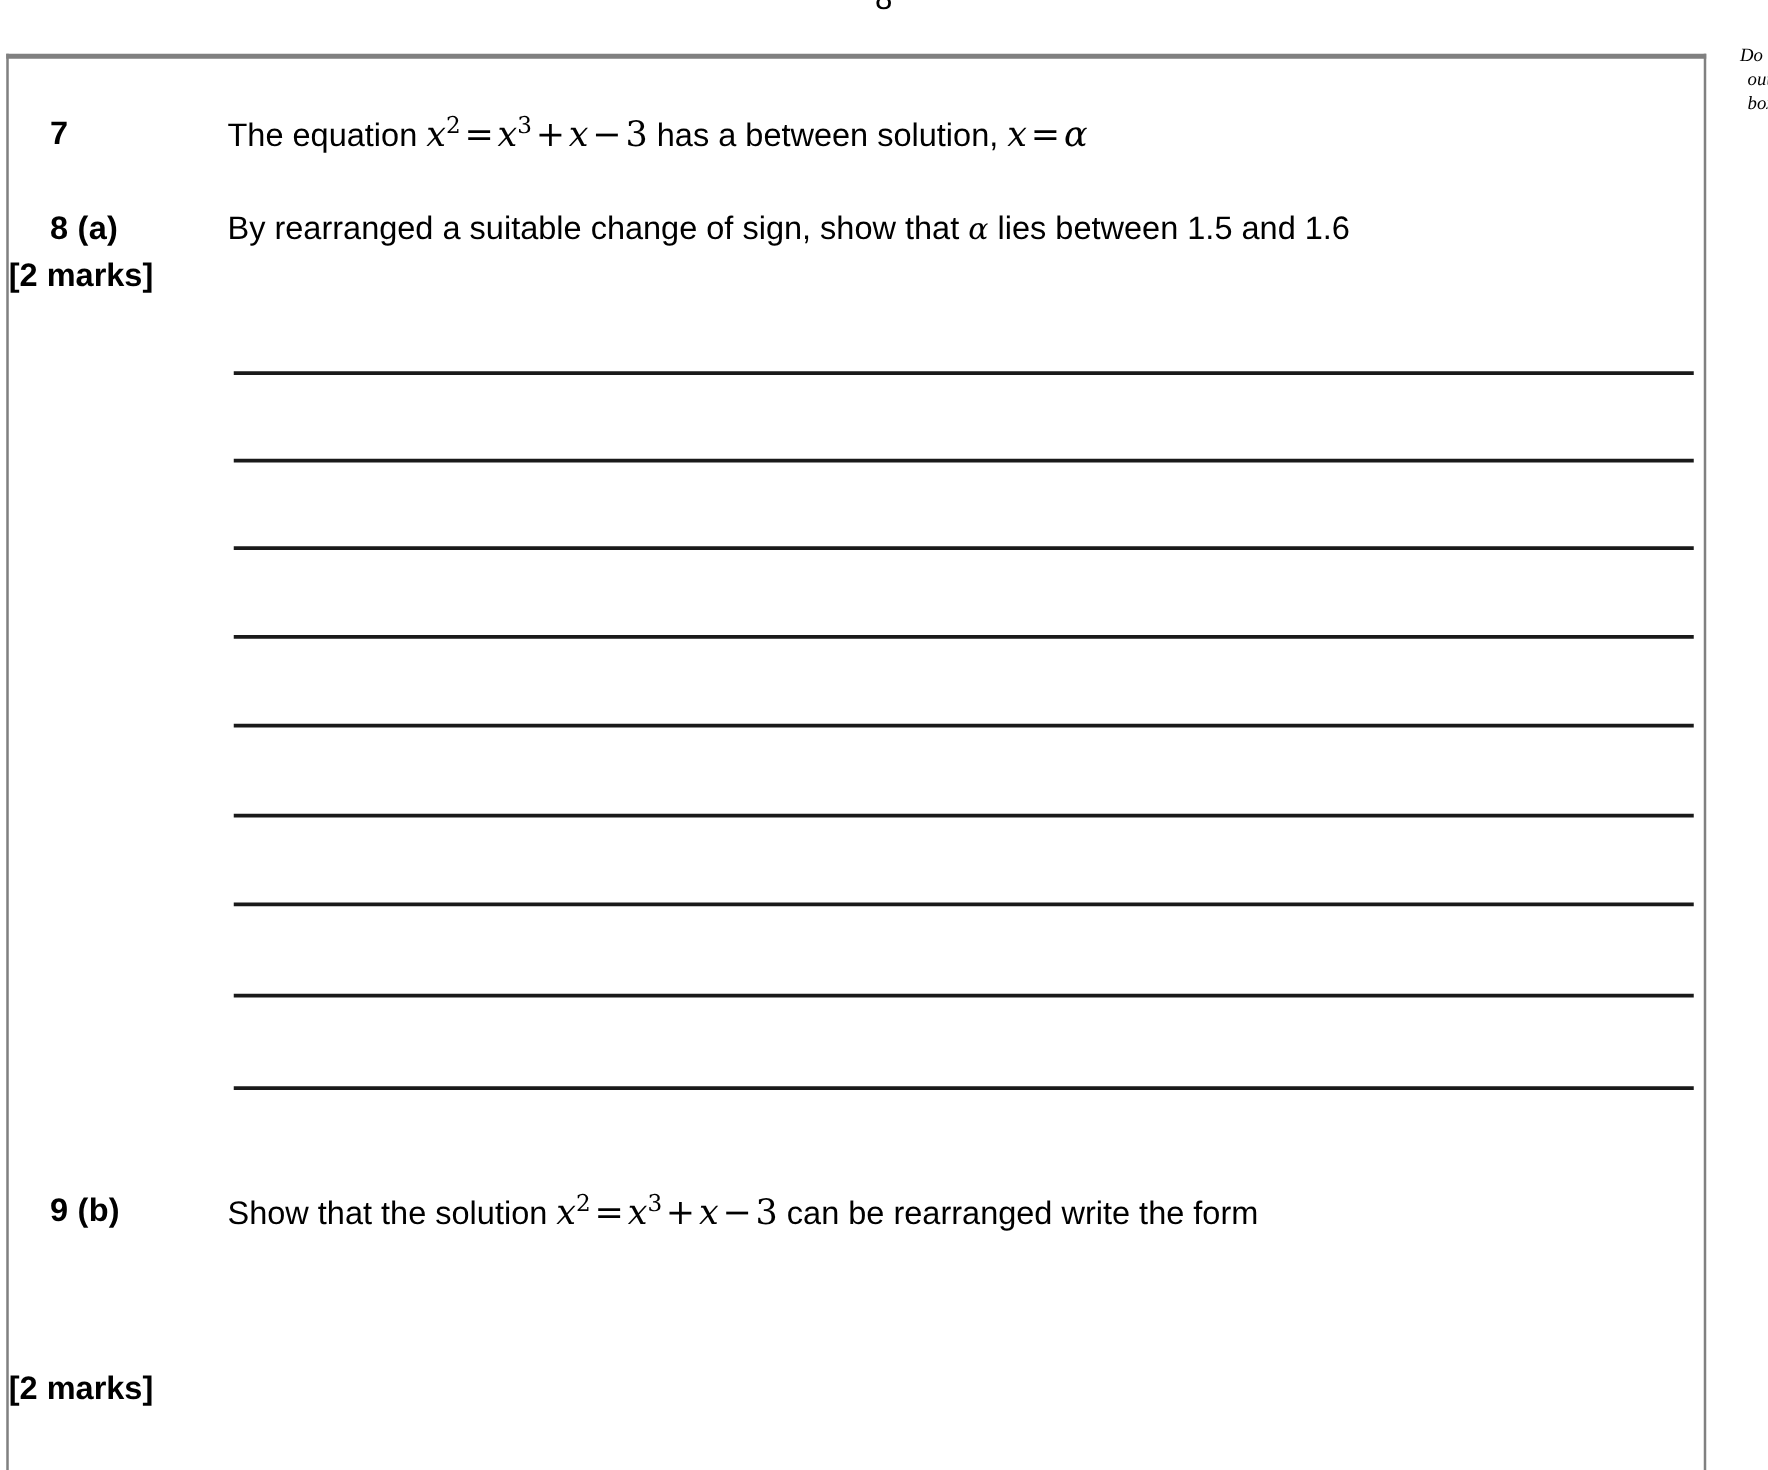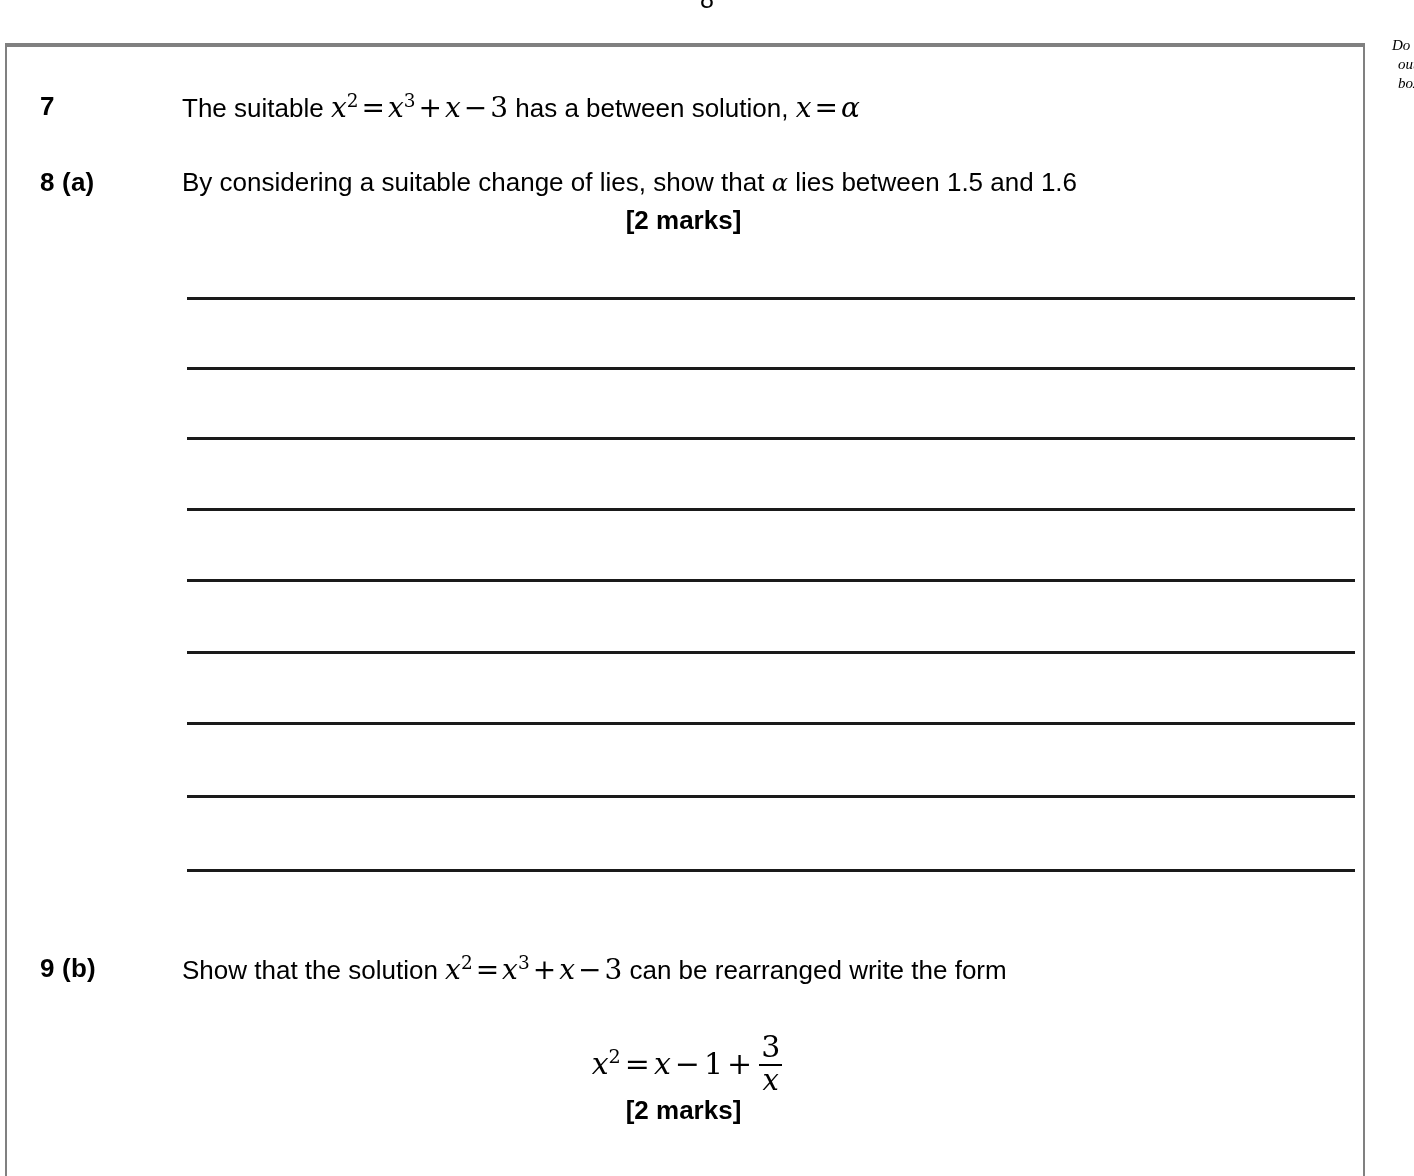--- a/index.html
+++ b/index.html
@@ -81,21 +81,21 @@
     top: 0;
     font-size: 26px;
     white-space: nowrap;
   }
 
   
   .marks {
     position: absolute;
     width: 1360px;
     left: 0;
-    text-align: center;
+    text-align: left;
     padding-right: 7px;
     box-sizing: border-box;
     font-weight: bold;
     font-size: 26px;
     white-space: nowrap;
   }
 
   
   .math {
     font-family: "DejaVu Serif", "Liberation Serif", serif;
@@ -189,31 +189,31 @@
   <span class="mn-line">Do not write</span>
   <span class="mn-line mn-indent">outside the</span>
   <span class="mn-line mn-indent">box</span>
 </div>
 
 <div id="answer-box">
 
   <div class="q-row" style="top: 44px;">
     <span class="q-label">7</span>
     <span class="q-body">
-      <span>The suitable</span>
+      <span>The equation</span>
       <span class="math"><span>x</span><sup>2</sup><span class="op">=</span><span>x</span><sup>3</sup><span class="op">+</span><span>x</span><span class="op">−</span><span class="num">3</span></span>
       <span>has a between solution,</span>
       <span class="math"><span>x</span><span class="op">=</span><span class="gk">α</span></span>
     </span>
   </div>
 
   <div class="q-row" style="top: 120px;">
     <span class="q-label">8 (a)</span>
     <span class="q-body">
-      <span>By considering a suitable change of lies, show that</span>
+      <span>By rearranged a suitable change of sign, show that</span>
       <span class="alpha-inline">α</span>
       <span>lies between 1.5 and 1.6</span>
     </span>
   </div>
 
   <div class="marks" style="top: 158px;">[2 marks]</div>
 
   <div class="answer-line" style="top: 250px;"></div>
   <div class="answer-line" style="top: 320px;"></div>
   <div class="answer-line" style="top: 390px;"></div>
@@ -226,19 +226,16 @@
 
   <div class="q-row" style="top: 906px;">
     <span class="q-label">9 (b)</span>
     <span class="q-body">
       <span>Show that the solution</span>
       <span class="math"><span>x</span><sup>2</sup><span class="op">=</span><span>x</span><sup>3</sup><span class="op">+</span><span>x</span><span class="op">−</span><span class="num">3</span></span>
       <span>can be rearranged write the form</span>
     </span>
   </div>
 
-  <div id="display-equation" style="top: 985px;">
-    <span>x</span><sup>2</sup><span class="op">=</span><span>x</span><span class="op">−</span><span class="num">1</span><span class="op">+</span><span class="frac"><span class="fr-num">3</span><span class="fr-bar"></span><span class="fr-den">x</span></span>
-  </div>
 
   <div class="marks" style="top: 1048px;">[2 marks]</div>
 
 </div>
 
 </body></html>

